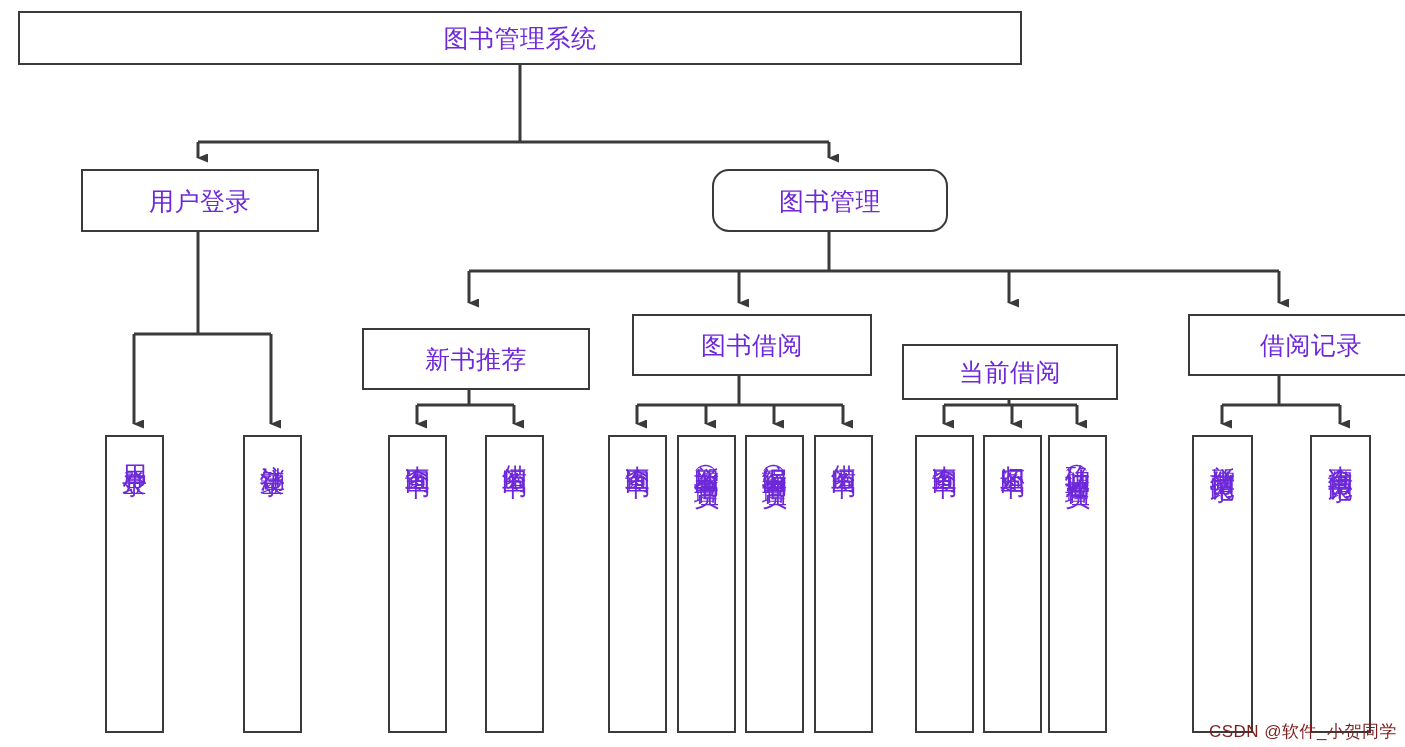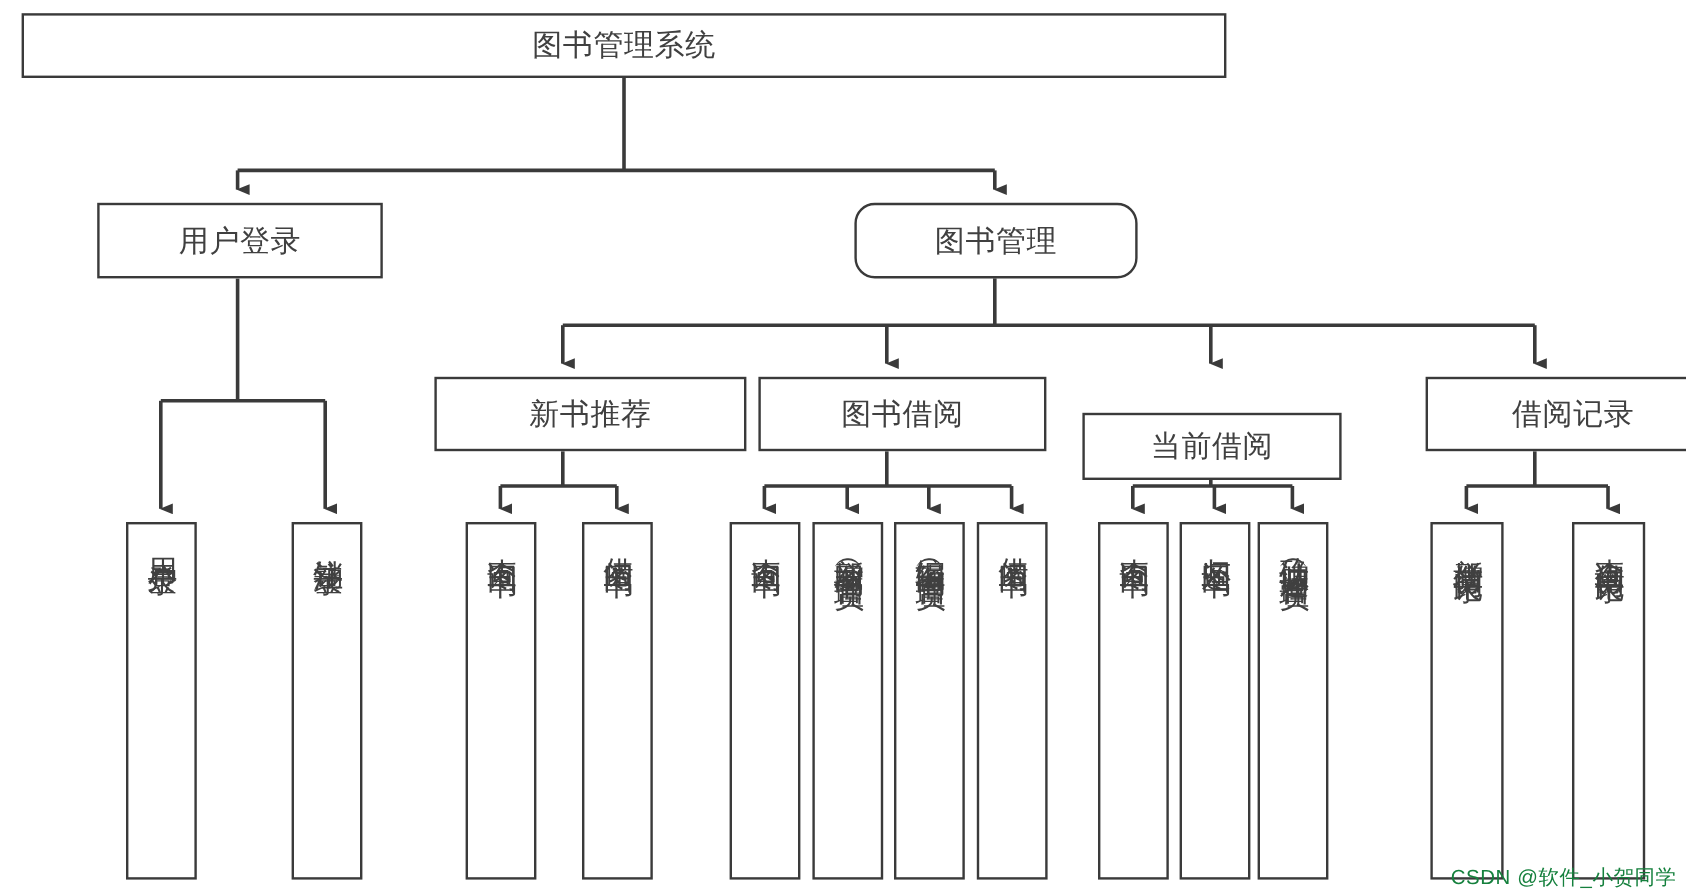--- a/index.html
+++ b/index.html
@@ -29,21 +29,21 @@
     position: absolute;
     box-sizing: border-box;
     background: #ffffff;
     border: 2px solid #3a3a3a;
     display: flex;
     align-items: center;
     justify-content: center;
     overflow: hidden;
   }
   .node-label {
-    color: #404040;
+    color: #6d28d9;
     font-family: "Liberation Sans", "DejaVu Sans", sans-serif;
     line-height: 1.12;
     text-align: center;
     white-space: nowrap;
   }
   .node-box.horiz .node-label {
     font-size: 25px;
     letter-spacing: 0.5px;
   }
   .node-box.root .node-label {
@@ -61,21 +61,21 @@
     text-orientation: upright;
     letter-spacing: 3px;
     line-height: 1;
     white-space: nowrap;
   }
   #watermark {
     position: absolute;
     right: 8px;
     bottom: 4px;
     font-size: 17px;
-    color: #15803d;
+    color: #7f1d1d;
     font-family: "Liberation Sans", "DejaVu Sans", sans-serif;
     letter-spacing: 0.5px;
     white-space: nowrap;
     pointer-events: none;
   }
 </style>
 </head>
 <body>
 
 <div id="diagram-root">
@@ -126,21 +126,21 @@
   <div id="nodes-layer">
       <div class="node-box root horiz" style="left: 18px; top: 11px; width: 1004px; height: 54px;">
         <span class="node-label">图书管理系统</span>
       </div>
       <div class="node-box horiz" style="left: 81px; top: 169px; width: 238px; height: 63px;">
         <span class="node-label">用户登录</span>
       </div>
       <div class="node-box horiz" style="left: 712px; top: 169px; width: 236px; height: 63px; border-radius: 17px;">
         <span class="node-label">图书管理</span>
       </div>
-      <div class="node-box horiz" style="left: 362px; top: 314px; width: 260px; height: 62px;">
+      <div class="node-box horiz" style="left: 362px; top: 328px; width: 228px; height: 62px;">
         <span class="node-label">新书推荐</span>
       </div>
       <div class="node-box horiz" style="left: 632px; top: 314px; width: 240px; height: 62px;">
         <span class="node-label">图书借阅</span>
       </div>
       <div class="node-box horiz" style="left: 902px; top: 314px; width: 216px; height: 56px; margin-top: 30px;">
         <span class="node-label">当前借阅</span>
       </div>
       <div class="node-box horiz" style="left: 1188px; top: 314px; width: 246px; height: 62px;">
         <span class="node-label">借阅记录</span>

